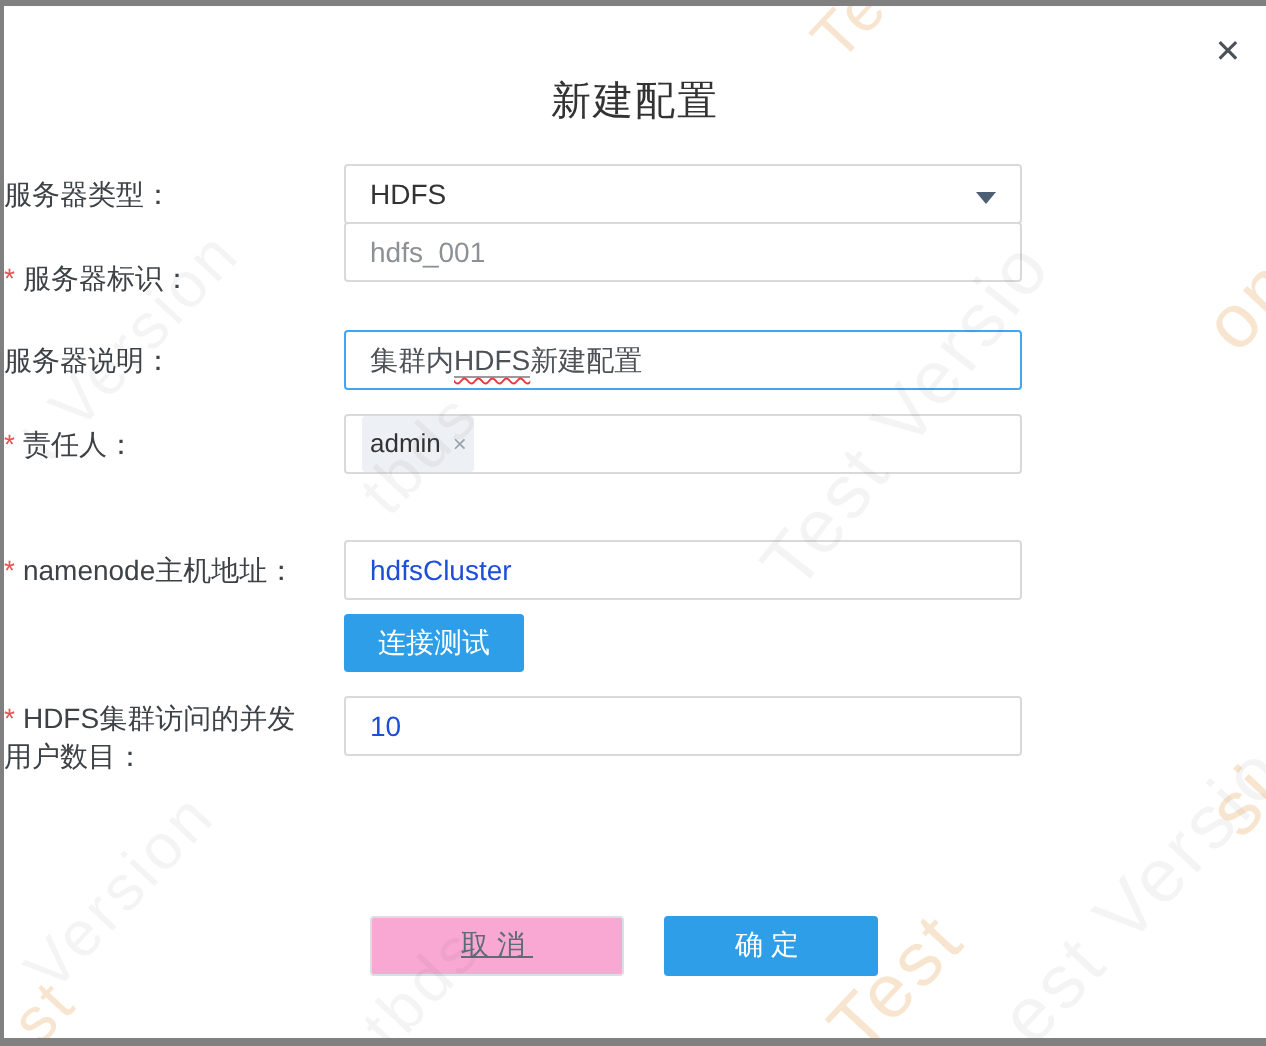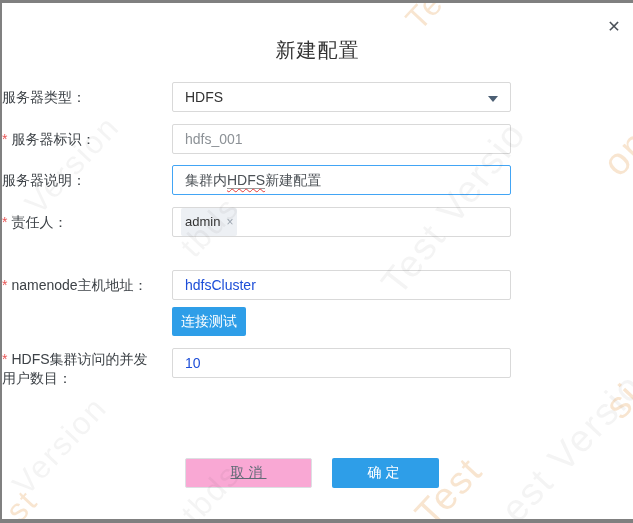--- a/index.html
+++ b/index.html
@@ -74,21 +74,21 @@
     background:#edf0f4;border-radius:2px;
     font-size:13px;color:#333;
   }
   .tag .tag-x{color:#9aa3ad;margin-left:6px;font-size:12px;cursor:pointer;}
   .btn{
     position:absolute;box-sizing:border-box;cursor:pointer;
     font-size:14px;border-radius:2px;border:none;
     font-family:inherit;
   }
   .btn-test{
-    left:170px;top:304px;width:74px;height:29px;
+    left:170px;top:304px;width:90px;height:29px;
     background:var(--primary);color:#fff;
   }
   .btn-cancel{
     left:183px;top:455px;width:127px;height:30px;
     background:#f9a8d4;border:1px solid #dcdfe2;color:#5f6b76;
     letter-spacing:4px;
     text-decoration:underline;
   }
   .btn-ok{
     left:330px;top:455px;width:107px;height:30px;
@@ -122,21 +122,21 @@
     <span>服务器类型：</span>
   </div>
   <div class="ctl" style="top:79px">
     <span class="val-dark">HDFS</span>
     <span class="caret"></span>
   </div>
 
   <div class="flabel" style="top:121px">
     <span class="req">*</span><span>服务器标识：</span>
   </div>
-  <div class="ctl" style="top:121px">
+  <div class="ctl" style="top:108px">
     <span class="val-gray">hdfs_001</span>
   </div>
 
   <div class="flabel" style="top:162px">
     <span>服务器说明：</span>
   </div>
   <div class="ctl focused" style="top:162px">
     <span class="val-mid"><span>集群内</span><span class="spell">HDFS</span><span>新建配置</span></span>
   </div>
 

